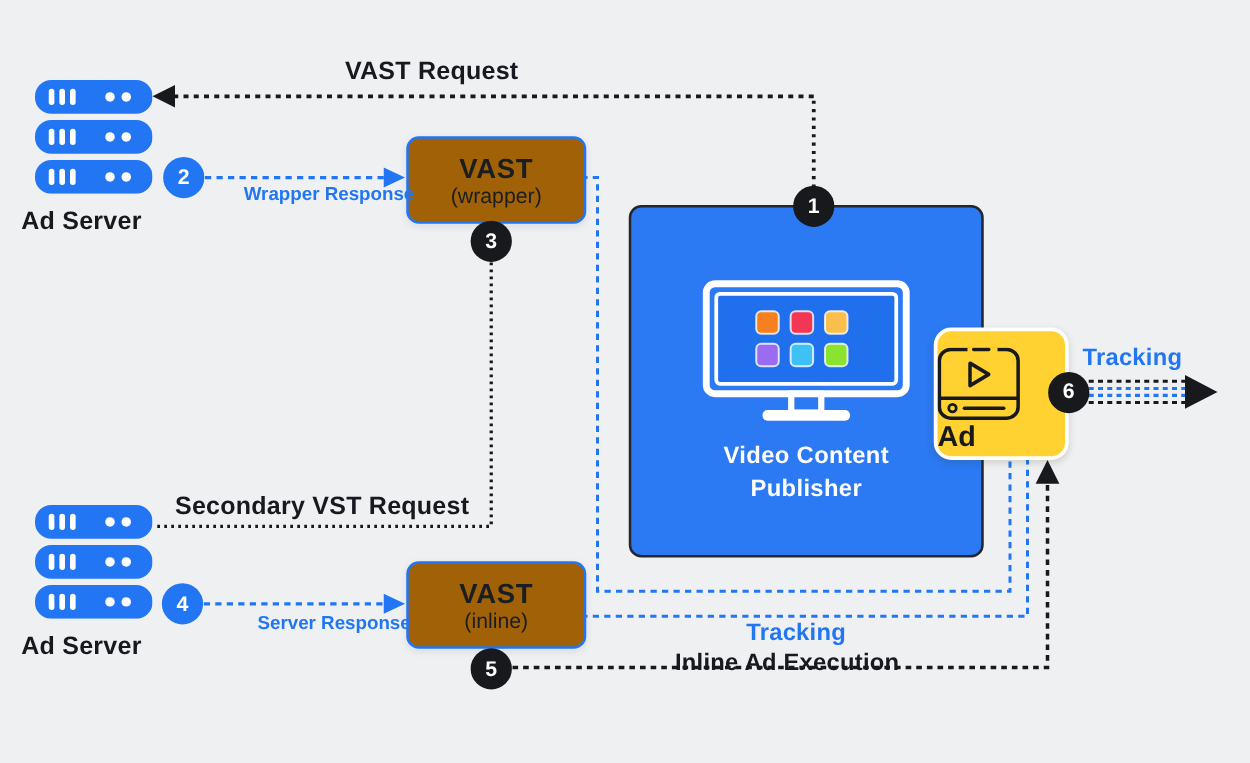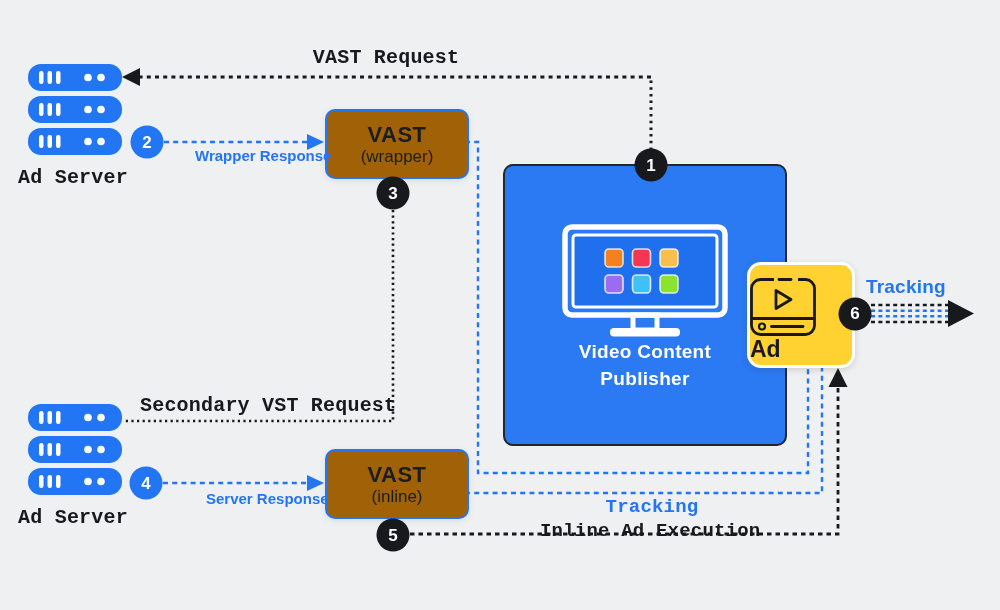--- a/index.html
+++ b/index.html
@@ -10,37 +10,37 @@
   .connector-layer{position:absolute;left:0;top:0;z-index:1;}
   .node{position:absolute;z-index:3;}
   .vastbox{width:140px;height:66px;background:#a16207;border:2px solid #2276f3;
            border-radius:10px;display:flex;flex-direction:column;align-items:center;
            justify-content:center;box-shadow:0 2px 6px rgba(40,70,130,.10);}
   .vastbox .t{font-size:22px;font-weight:bold;color:#1a1d22;letter-spacing:.5px;line-height:24px;}
   .vastbox .s{font-size:17px;font-weight:normal;color:#1a1d22;line-height:19px;}
   .publisher{left:503px;top:164px;width:284px;height:282px;background:#2b79f3;
              border:2px solid #23262b;border-radius:10px;box-sizing:border-box;
              display:flex;flex-direction:column;align-items:center;padding-top:57px;}
-  .publisher .plabel{text-align:center;color:#fff;font-size:19px;
+  .publisher .plabel{margin-top:13px;text-align:center;color:#fff;font-size:19px;
                      font-weight:bold;line-height:27px;letter-spacing:.3px;}
   .adbox{left:747px;top:262px;width:108px;height:106px;background:#ffd231;
          border:3px solid #fff;border-radius:14px;box-sizing:border-box;
          box-shadow:0 2px 6px rgba(60,60,20,.18);display:flex;flex-direction:column;
          padding-top:13px;}
   .adbox .alabel{margin-top:1px;color:#17191d;font-size:23px;font-weight:bold;line-height:24px;}
   .serverstack{z-index:3;}
   .circle{position:absolute;width:33px;height:33px;border-radius:50%;background:#17191d;
           color:#fff;display:flex;align-items:center;justify-content:center;
           font-weight:bold;font-size:17px;z-index:5;transform:translate(-50%,-50%);}
   .circle.blue{background:#2276f3;}
   .lbl{position:absolute;z-index:4;font-weight:bold;color:#16191e;white-space:nowrap;}
   .lbl.big{font-size:20px;letter-spacing:.2px;}
   .lbl.blue{color:#2276f3;}
   .lbl.small{font-size:15px;margin-left:24px;}
-  .lbl.center{text-align:center;font-family:Liberation Mono, monospace;}
+  .lbl.center{}
 </style>
 </head>
 <body>
 
 <div class="stage">
 
   <svg class="connector-layer" width="1000" height="610" viewBox="0 0 1000 610">
 
     <path d="M651 150 V77" fill="none" stroke="#17191d" stroke-width="3" stroke-dasharray="2.5 4.2"></path>
     <path d="M651 77 H140" fill="none" stroke="#17191d" stroke-width="3" stroke-dasharray="4 4.2"></path>

